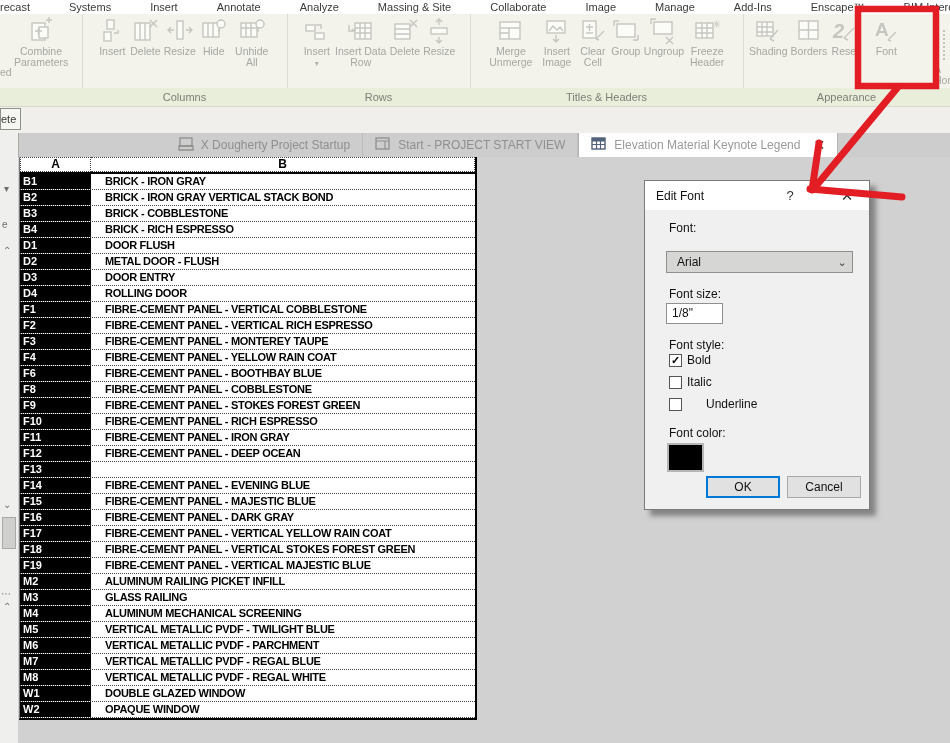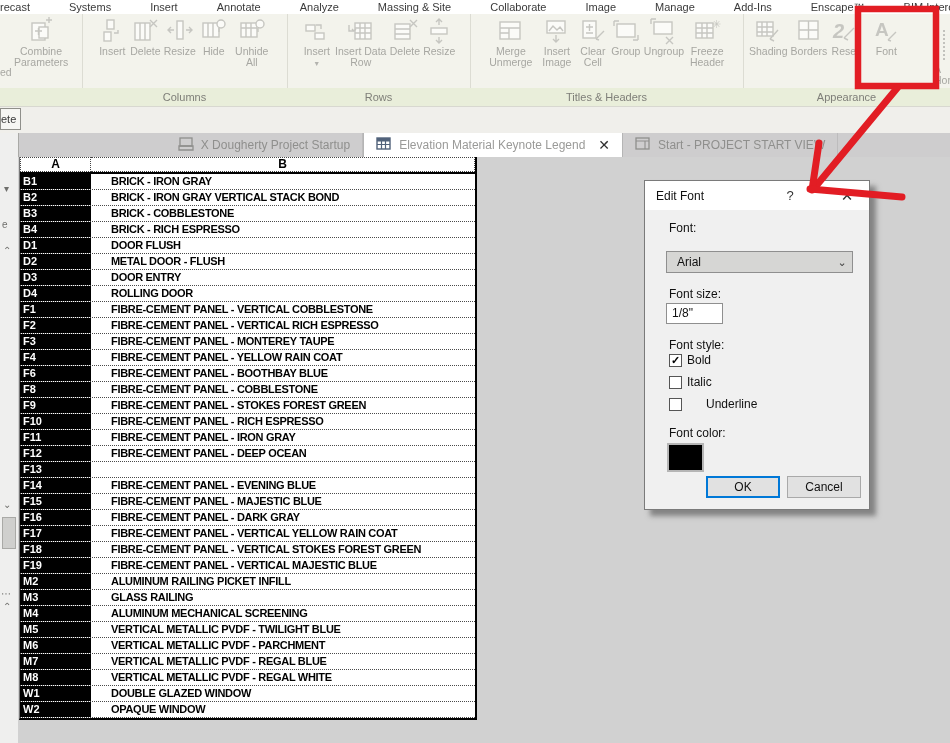--- a/index.html
+++ b/index.html
@@ -53,22 +53,22 @@
   .sched{position:absolute;left:1px;top:0;width:455px;background:#fff;
     border-right:2px solid #000;border-bottom:2px solid #000;border-left:1px solid #777;}
   .shead{display:flex;height:15px;}
   .shead .ha{width:71px;border:1px dotted #444;box-sizing:border-box;}
   .shead .hb{flex:1;border:1px dotted #444;border-left:none;box-sizing:border-box;}
   .shead div{font-weight:bold;font-size:12px;text-align:center;line-height:13px;color:#000;}
   .sbody{border-top:2px solid #000;}
   .srow{display:flex;height:16px;box-sizing:border-box;border-bottom:1px dotted #4a4a4a;}
   .scode{width:71px;background:#000;color:#fff;font-weight:bold;font-size:11px;line-height:15px;
     padding-left:3px;box-sizing:border-box;}
-  .sdesc{flex:1;color:#000;font-weight:bold;font-size:11px;line-height:15px;padding-left:4px;
-    letter-spacing:-0.3px;box-sizing:border-box;overflow:hidden;white-space:nowrap;margin-left:16px;}
+  .sdesc{flex:1;color:#000;font-weight:bold;font-size:11px;line-height:15px;padding-left:14px;
+    letter-spacing:-0.3px;box-sizing:border-box;overflow:hidden;white-space:nowrap;}
 
   
   .dialog{position:absolute;left:644px;top:180px;width:226px;height:330px;background:#f0f0f0;
     border:1px solid #7a7a7a;box-sizing:border-box;box-shadow:6px 6px 5px rgba(70,70,70,0.55);}
   .dtitle{height:29px;background:#fff;display:flex;align-items:center;gap:20px;}
   .dtitle .ttl{font-size:12px;color:#111;margin-left:11px;flex:1;}
   .dtitle .dhelp{font-size:13px;color:#333;width:30px;text-align:center;}
   .dtitle .dclose{font-size:15px;color:#333;width:44px;text-align:center;}
   .dlabel{position:absolute;left:24px;font-size:12px;color:#111;}
   .dcombo{position:absolute;left:21px;top:70px;width:187px;height:22px;background:#d6d6d4;
@@ -367,40 +367,40 @@
   <div class="tabband">
     <div class="vtab first">
       <span class="ticon">
         <svg width="16" height="14">
             <rect x="2" y="1" width="12" height="8" fill="none" stroke="#8f8f8d" stroke-width="1.3"></rect>
             <path d="M1 9h14v4H1z" fill="none" stroke="#8f8f8d" stroke-width="1.3"></path>
           </svg>
       </span>
       <span>X Dougherty Project Startup</span>
     </div>
+    <div class="vtab">
+      <span class="ticon">
+        <svg width="16" height="14">
+            <rect x="1" y="1" width="13" height="11" fill="none" stroke="#8f8f8d" stroke-width="1.3"></rect>
+            <path d="M1 4h13M10 4v8" fill="none" stroke="#8f8f8d" stroke-width="1.1"></path>
+          </svg>
+      </span>
+      <span>Start - PROJECT START VIEW</span>
+    </div>
     <div class="vtab active">
       <span class="ticon">
         <svg width="16" height="14">
             <rect x="1" y="1" width="13" height="11" fill="#fff" stroke="#51627a" stroke-width="1.4"></rect>
             <path d="M1 4h13M1 7.5h13M5.5 1v11M9.5 1v11" stroke="#51627a" stroke-width="1.2"></path>
             <rect x="1" y="1" width="13" height="3" fill="#51627a"></rect>
           </svg>
       </span>
       <span>Elevation Material Keynote Legend</span>
       <span class="tclose">✕</span>
     </div>
-    <div class="vtab">
-      <span class="ticon">
-        <svg width="16" height="14">
-            <rect x="1" y="1" width="13" height="11" fill="none" stroke="#8f8f8d" stroke-width="1.3"></rect>
-            <path d="M1 4h13M10 4v8" fill="none" stroke="#8f8f8d" stroke-width="1.1"></path>
-          </svg>
-      </span>
-      <span>Start - PROJECT START VIEW</span>
-    </div>
   </div>
 
   <div class="leftstrip">
     <div class="lsg" style="left:4px;top:50px;">▾</div>
     <div class="lsg" style="left:2px;top:86px;">e</div>
     <div class="lsg" style="left:3px;top:112px;">⌃</div>
     <div class="lsg" style="left:3px;top:366px;">⌄</div>
     <div class="lsthumb"></div>
     <div class="lsg" style="left:1px;top:455px;">⋯</div>
     <div class="lsg" style="left:3px;top:468px;">⌃</div>

